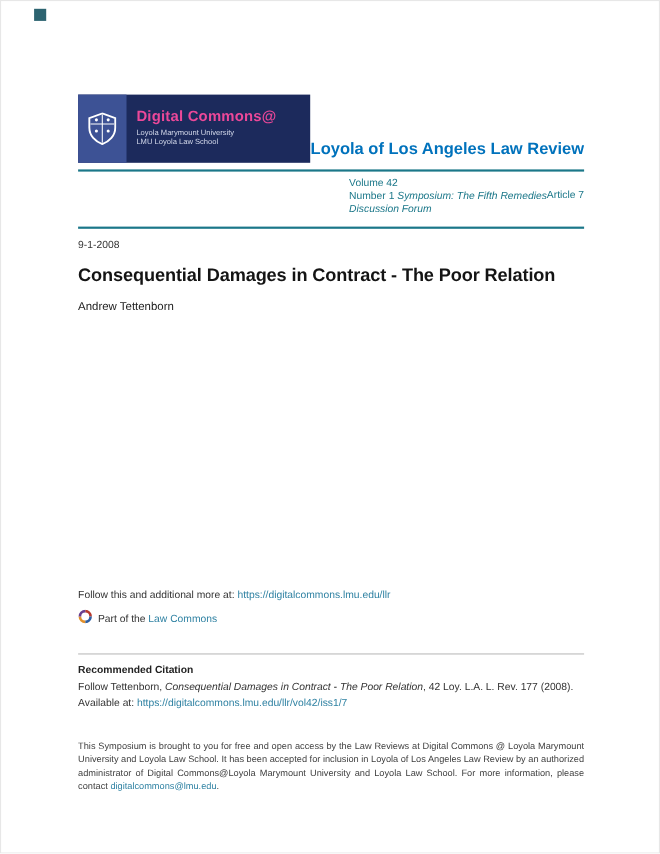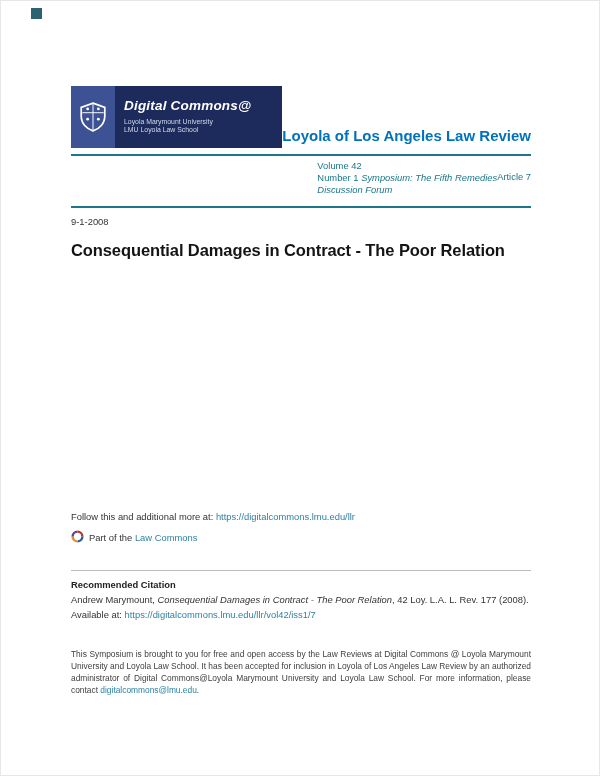--- a/index.html
+++ b/index.html
@@ -53,24 +53,23 @@
   .logo-text {
     display: flex;
     flex-direction: column;
     justify-content: center;
     padding-left: 9px;
     padding-right: 6px;
   }
   .logo-title {
     font-size: 13.5px;
     font-weight: bold;
-    color: #ffffff;
+    color: #ec4899;
     letter-spacing: 0.2px;
     line-height: 1.1;
-    font-style: italic;
   }
   .logo-sub {
     font-size: 6.9px;
     color: #d2d8ea;
     line-height: 1.25;
   }
   .logo-sub.first { margin-top: 4px; }
   .journal-title {
     font-size: 15px;
     font-weight: bold;
@@ -211,20 +210,21 @@
         <div><span>Number 1 </span><span class="italic">Symposium: The Fifth Remedies</span></div>
         <div class="italic">Discussion Forum</div>
       </div>
       <div class="issue-right">Article 7</div>
     </div>
 
     <div class="rule-teal"></div>
 
     <div class="date">9-1-2008</div>
     <h1 class="title">Consequential Damages in Contract - The Poor Relation</h1>
+    <div class="author">Andrew Tettenborn</div>
 
     <div class="spacer"></div>
 
     <div class="follow-line">
       <span>Follow this and additional more at: </span><a class="link">https://digitalcommons.lmu.edu/llr</a>
     </div>
 
     <div class="partof-line">
       <span class="commons-icon">
         <svg viewBox="0 0 24 24" width="13" height="13" aria-hidden="true">
@@ -234,21 +234,21 @@
           <path d="M3 12 a9 9 0 0 1 9 -9" stroke="#6a3f8f" stroke-width="4.5" fill="none"></path>
         </svg>
       </span>
       <span>Part of the </span>&nbsp;<a class="link">Law Commons</a>
     </div>
 
     <div class="cite-rule"></div>
 
     <div class="rc-heading">Recommended Citation</div>
     <p class="rc-text">
-      <span>Andrew Marymount, </span><span class="italic">Consequential Damages in Contract - The Poor Relation</span><span>, 42 Loy. L.A. L. Rev. 177 (2008).</span>
+      <span>Follow Tettenborn, </span><span class="italic">Consequential Damages in Contract - The Poor Relation</span><span>, 42 Loy. L.A. L. Rev. 177 (2008).</span>
     </p>
     <p class="rc-avail">
       <span>Available at: </span><a class="link">https://digitalcommons.lmu.edu/llr/vol42/iss1/7</a>
     </p>
 
     <p class="footer-note">
       <span>This Symposium is brought to you for free and open access by the Law Reviews at Digital Commons @ Loyola Marymount University and Loyola Law School. It has been accepted for inclusion in Loyola of Los Angeles Law Review by an authorized administrator of Digital Commons@Loyola Marymount University and Loyola Law School. For more information, please contact </span><a class="link">digitalcommons@lmu.edu</a><span>.</span>
     </p>
 
   </div>

